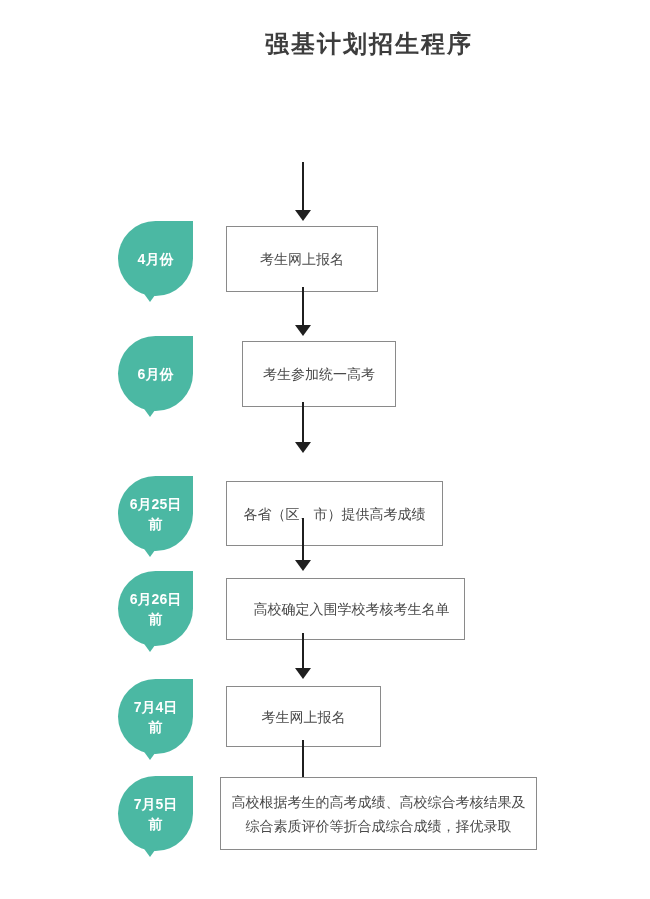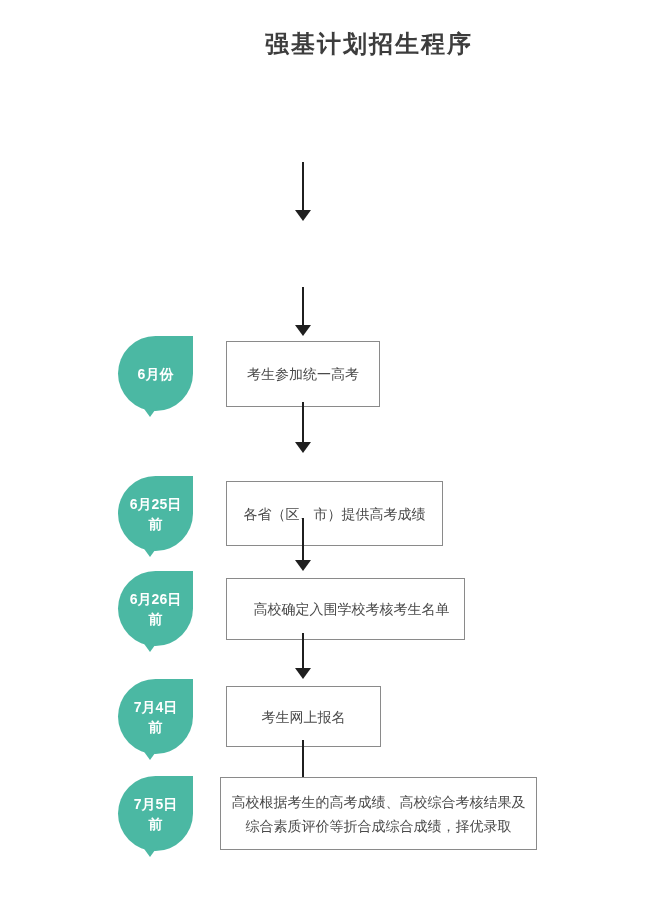--- a/index.html
+++ b/index.html
@@ -72,21 +72,21 @@
   }
   .box-label {
     color: var(--text, #4a4a4a);
     font-size: 14px;
     line-height: 24px;
     text-align: center;
   }
   
   .s1 { top: 96px; }  .s1 .box { width: 151px; height: 66px; }
   .s2 { top: 221px; } .s2 .box { width: 152px; height: 66px; }
-  .s3 { top: 336px; } .s3 .box { width: 154px; height: 66px; }
+  .s3 { top: 336px; gap: 16px; } .s3 .box { width: 154px; height: 66px; }
   .s4 { top: 476px; } .s4 .box { width: 217px; height: 65px; }
   .s5 { top: 571px; } .s5 .box { width: 239px; height: 62px; padding-left: 20px; }
   .s6 { top: 679px; } .s6 .box { width: 155px; height: 61px; }
   .s7 { top: 776px; } .s7 .box { width: 317px; height: 73px; }
   .s7 .badge { margin-right: 27px; }
   
   .arrow {
     position: absolute;
     left: 295px;
     width: 16px;
@@ -113,20 +113,28 @@
 
 <div class="canvas">
 
   <div class="title">强基计划招生程序</div>
 
   <div class="arrow a1">
     <div class="arrow-line"></div>
     <div class="arrow-head"></div>
   </div>
 
+  <div class="step s2">
+    <div class="badge">
+      <span class="badge-label">4月份</span>
+    </div>
+    <div class="box">
+      <span class="box-label">考生网上报名</span>
+    </div>
+  </div>
   <div class="arrow a2">
     <div class="arrow-line"></div>
     <div class="arrow-head"></div>
   </div>
 
   <div class="step s3">
     <div class="badge">
       <span class="badge-label">6月份</span>
     </div>
     <div class="box">

